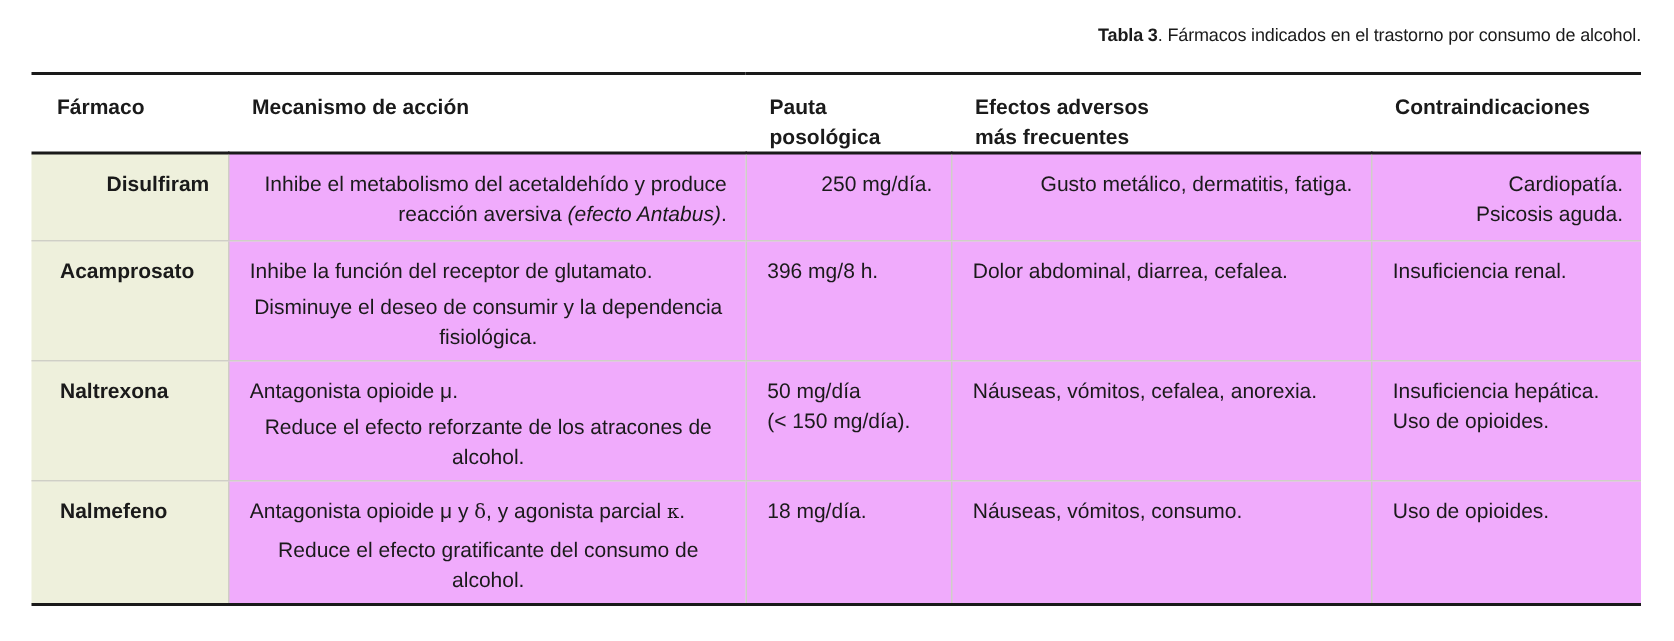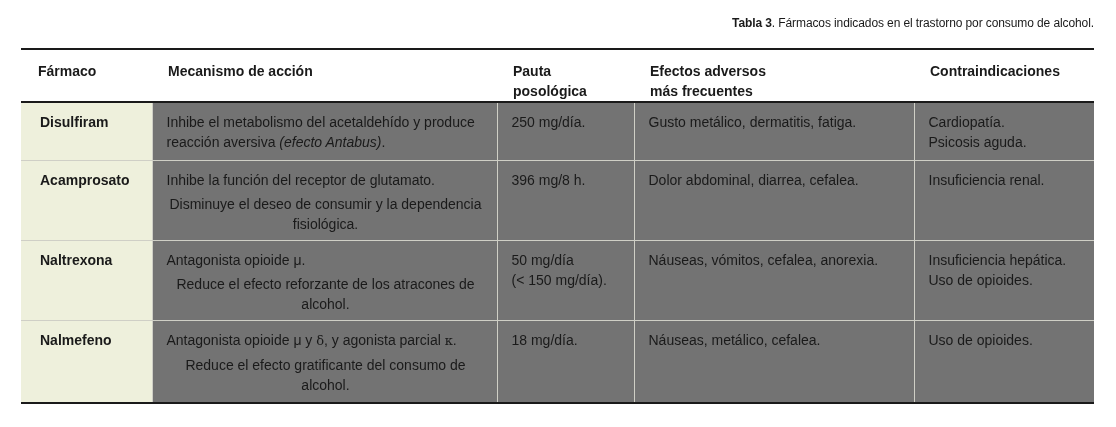--- a/index.html
+++ b/index.html
@@ -55,30 +55,30 @@
     thead th:first-child { padding-left: 17px; }
     tbody tr {
       border-bottom: 1.5px solid #cfcfc6;
     }
     tbody tr:last-child {
       border-bottom: 2px solid #1a1a1a;
     }
     tbody td {
       vertical-align: top;
       padding: 9px 12px 6px 14px;
-      background: #737373;
+      background: #f0abfc;
       border-left: 1px solid #cfcfc6;
     }
     tbody td.drug {
       background: #eef0dc;
       font-weight: bold;
       border-left: none;
       padding-left: 19px;
     }
-    tbody tr.r1 td { height: 42px; }
+    tbody tr.r1 td { height: 42px; text-align: right; }
     tbody tr.r2 td { height: 64px; }
     tbody tr.r3 td { height: 62px; }
     tbody tr.r4 td { height: 66px; }
     .line { display: block; }
     .para { display: block; margin-bottom: 4px; }
     .para:last-child { margin-bottom: 0; text-align: center; }
     .ital { font-style: italic; }
     .greek { font-family: "DejaVu Serif", serif; font-size: 13px; }
   </style>
 </head>
@@ -158,19 +158,19 @@
 
     <tr class="r4">
       <td class="drug">Nalmefeno</td>
       <td>
         <span class="para"><span>Antagonista opioide μ y </span><span class="greek">δ</span><span>, y agonista parcial </span><span class="greek">κ</span><span>.</span></span>
         <span class="para">Reduce el efecto gratificante del consumo de alcohol.</span>
       </td>
       <td>
         <span class="line">18 mg/día.</span>
       </td>
-      <td>Náuseas, metálico, cefalea.</td>
+      <td>Náuseas, vómitos, consumo.</td>
       <td>
         <span class="line">Uso de opioides.</span>
       </td>
     </tr>
   </tbody>
 </table>
 
 </body></html>

